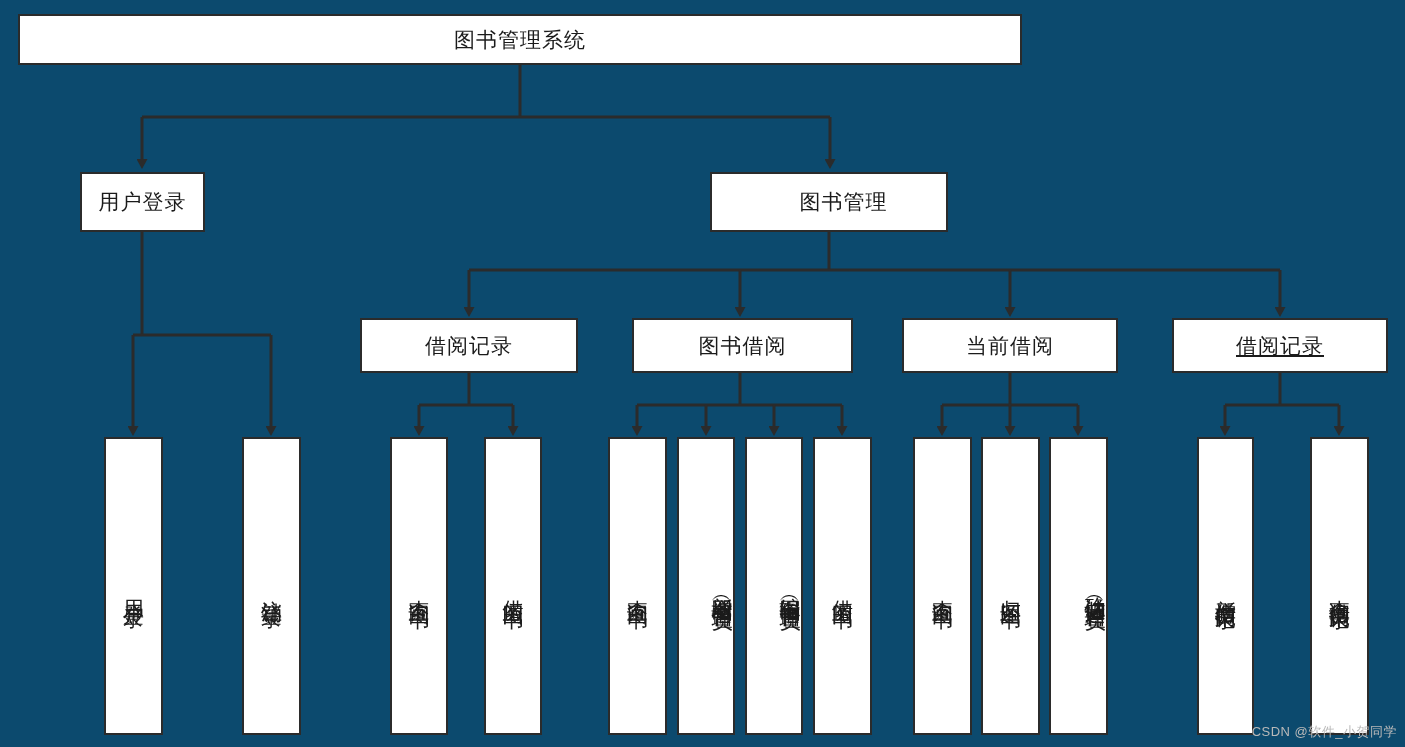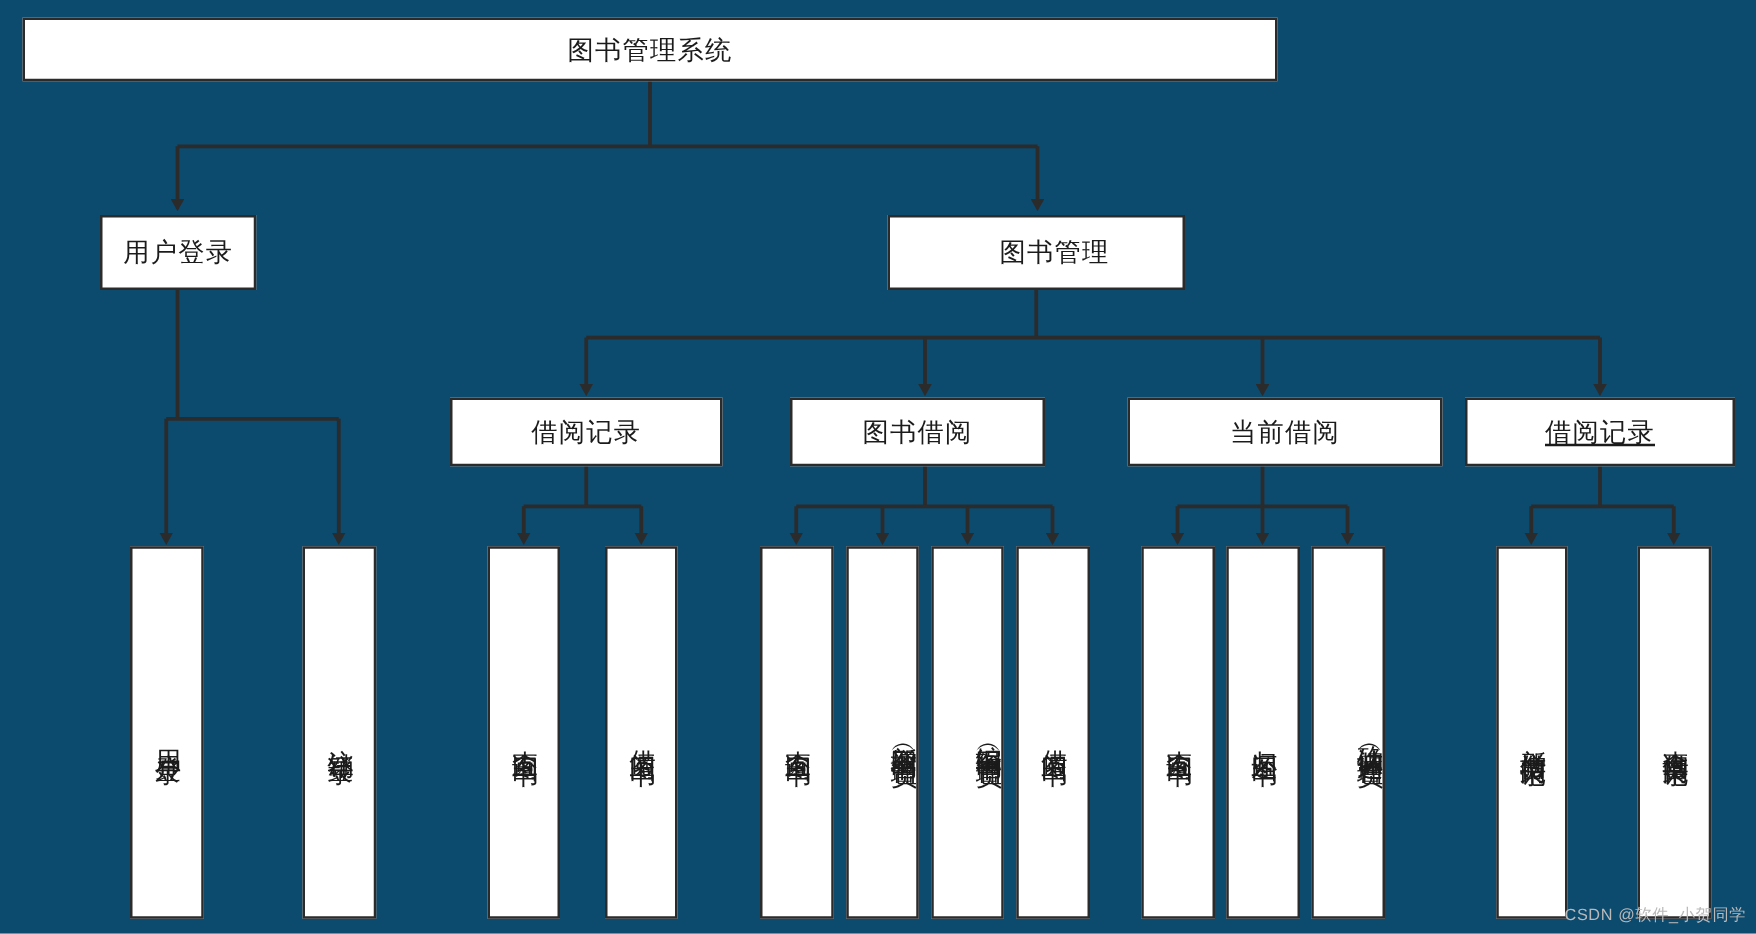--- a/index.html
+++ b/index.html
@@ -125,24 +125,24 @@
   <div class="node horiz" style="left:80px; top:172px; width:125px; height:60px;">
     <span>用户登录</span>
   </div>
   <div class="node horiz" style="left:710px; top:172px; width:238px; height:60px;padding-left:29px;">
     <span>图书管理</span>
   </div>
 
   <div class="node horiz" style="left:360px; top:318px; width:218px; height:55px;">
     <span>借阅记录</span>
   </div>
-  <div class="node horiz" style="left:632px; top:318px; width:204px; height:55px;">
+  <div class="node horiz" style="left:632px; top:318px; width:221px; height:55px;">
     <span>图书借阅</span>
   </div>
-  <div class="node horiz" style="left:902px; top:318px; width:252px; height:55px;">
+  <div class="node horiz" style="left:902px; top:318px; width:216px; height:55px;">
     <span>当前借阅</span>
   </div>
   <div class="node horiz" style="left:1172px; top:318px; width:216px; height:55px;text-decoration:underline;">
     <span>借阅记录</span>
   </div>
 
   <div class="node vert" style="left:104px; top:437px; width:59px; height:298px; align-items:center;">
     <span>用户登录</span>
   </div>
   <div class="node vert" style="left:242px; top:437px; width:59px; height:298px; align-items:center;">

